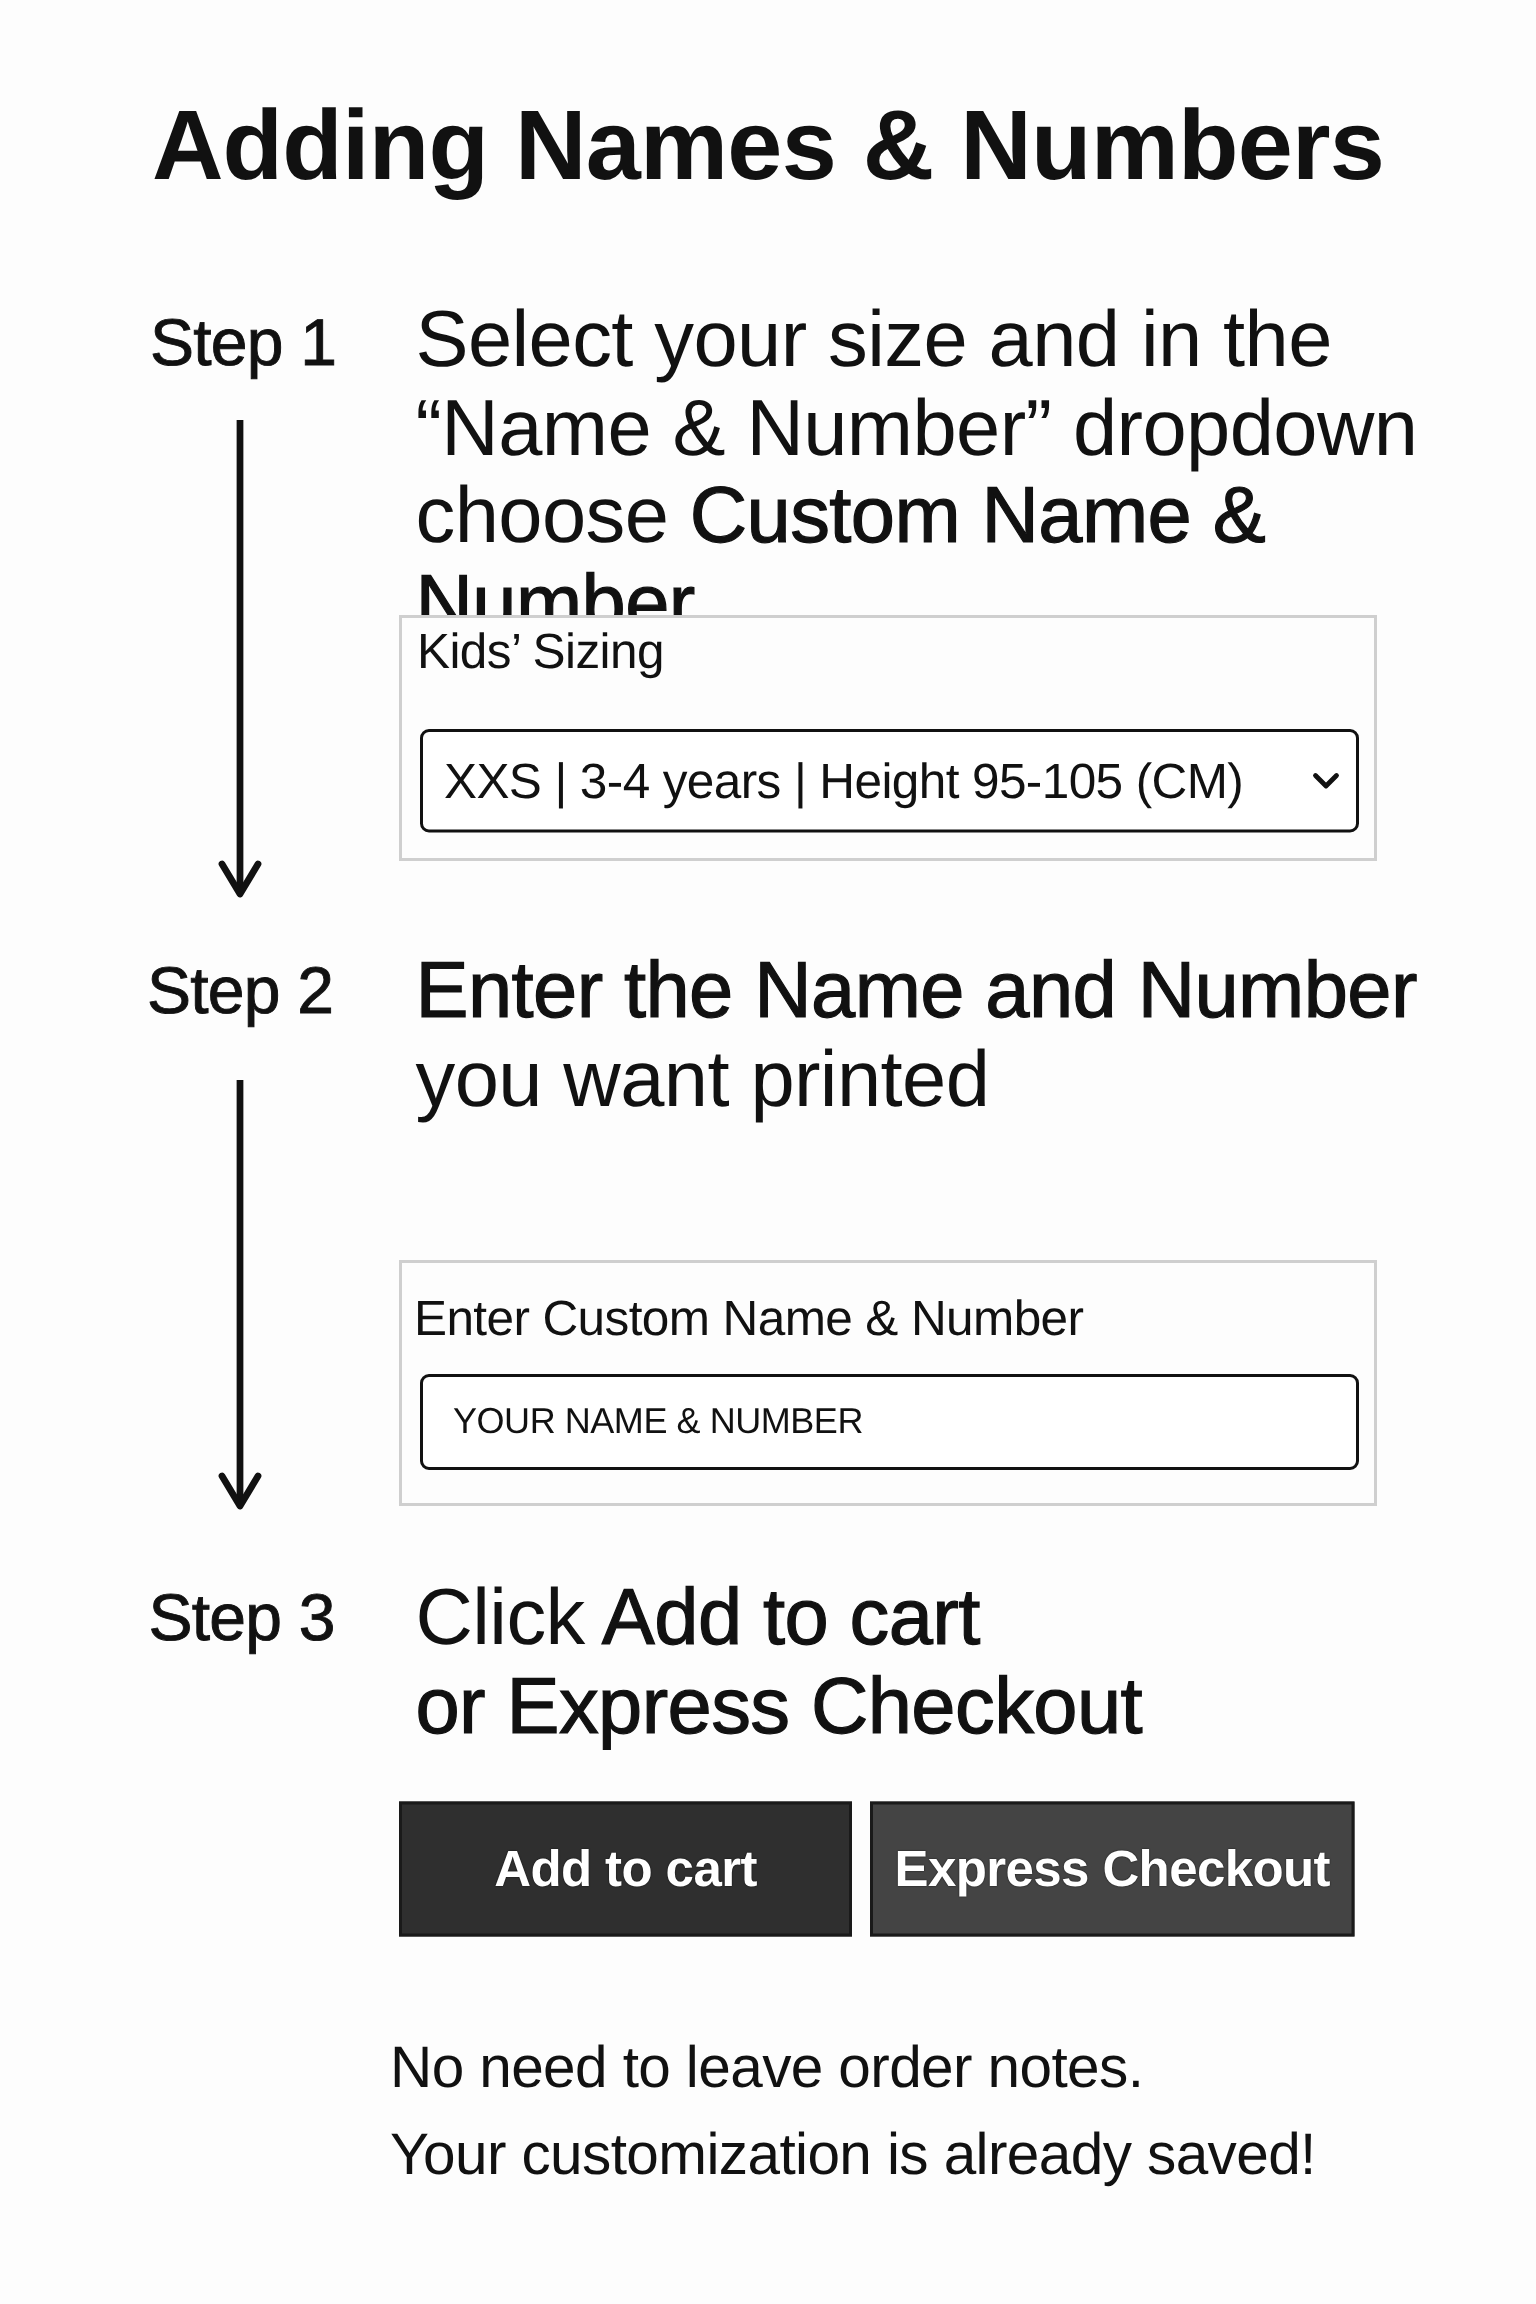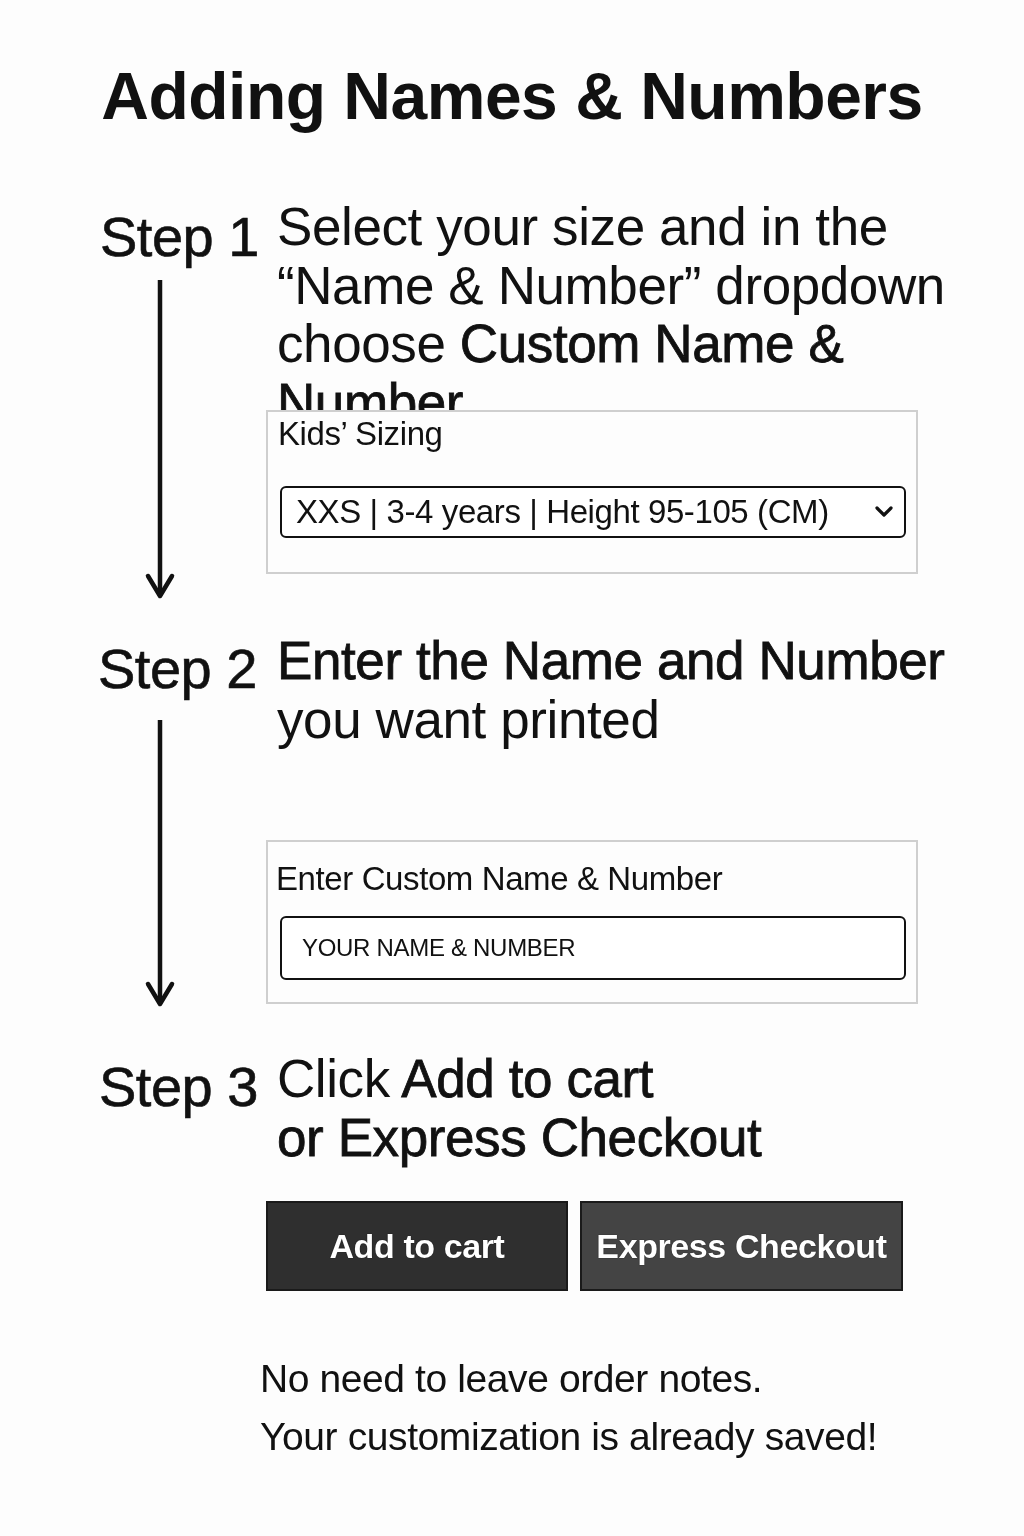--- a/index.html
+++ b/index.html
@@ -10,21 +10,21 @@
     font-family: "Liberation Sans", "DejaVu Sans", sans-serif;
     position: relative;
     overflow: hidden;
   }
   .title {
     position: absolute; left: 0; top: 58px; width: 1024px;
     text-align: center; font-size: 66px; font-weight: 700;
     letter-spacing: -0.5px; color: #111;
   }
   .step-label {
-    position: absolute; font-size: 56px; font-weight: 400;
+    position: absolute; font-size: 44px; font-weight: 400;
     color: #111; letter-spacing: -0.5px;
     -webkit-text-stroke: 0.6px #111;
   }
   .step-text {
     position: absolute; left: 277px; font-size: 53px; line-height: 58.5px;
     color: #111; letter-spacing: -0.4px;
   }
   .step-text b { font-weight: 400; -webkit-text-stroke: 0.8px #111; }
   .arrow { position: absolute; }
   .panel {
@@ -67,21 +67,21 @@
   <polyline points="4,296 16,316 28,296" fill="none" stroke="#111" stroke-width="4.5" stroke-linecap="round" stroke-linejoin="round"></polyline>
 </svg>
 <div class="step-text" style="top:198px;">
   <div><span>Select your size and in the</span></div>
   <div><span>“Name &amp; Number” dropdown</span></div>
   <div><span>choose </span><b>Custom Name &amp; Number.</b></div>
 </div>
 
 <div class="panel" style="top:410px; height:164px;">
   <div class="panel-label" style="top:3px;">Kids’ Sizing</div>
-  <div class="field" style="top:74px; height:52px;">
+  <div class="field" style="top:74px; height:69px;">
     <span class="select-value">XXS | 3-4 years | Height 95-105 (CM)</span>
     <span class="chevron">
       <svg width="20" height="14" viewBox="0 0 20 14">
           <polyline points="3,3 10,10 17,3" fill="none" stroke="#111" stroke-width="3.2" stroke-linecap="round" stroke-linejoin="round"></polyline>
         </svg>
     </span>
   </div>
 </div>
 
 <div class="step-label" style="left:98px; top:636px;">Step 2</div>

